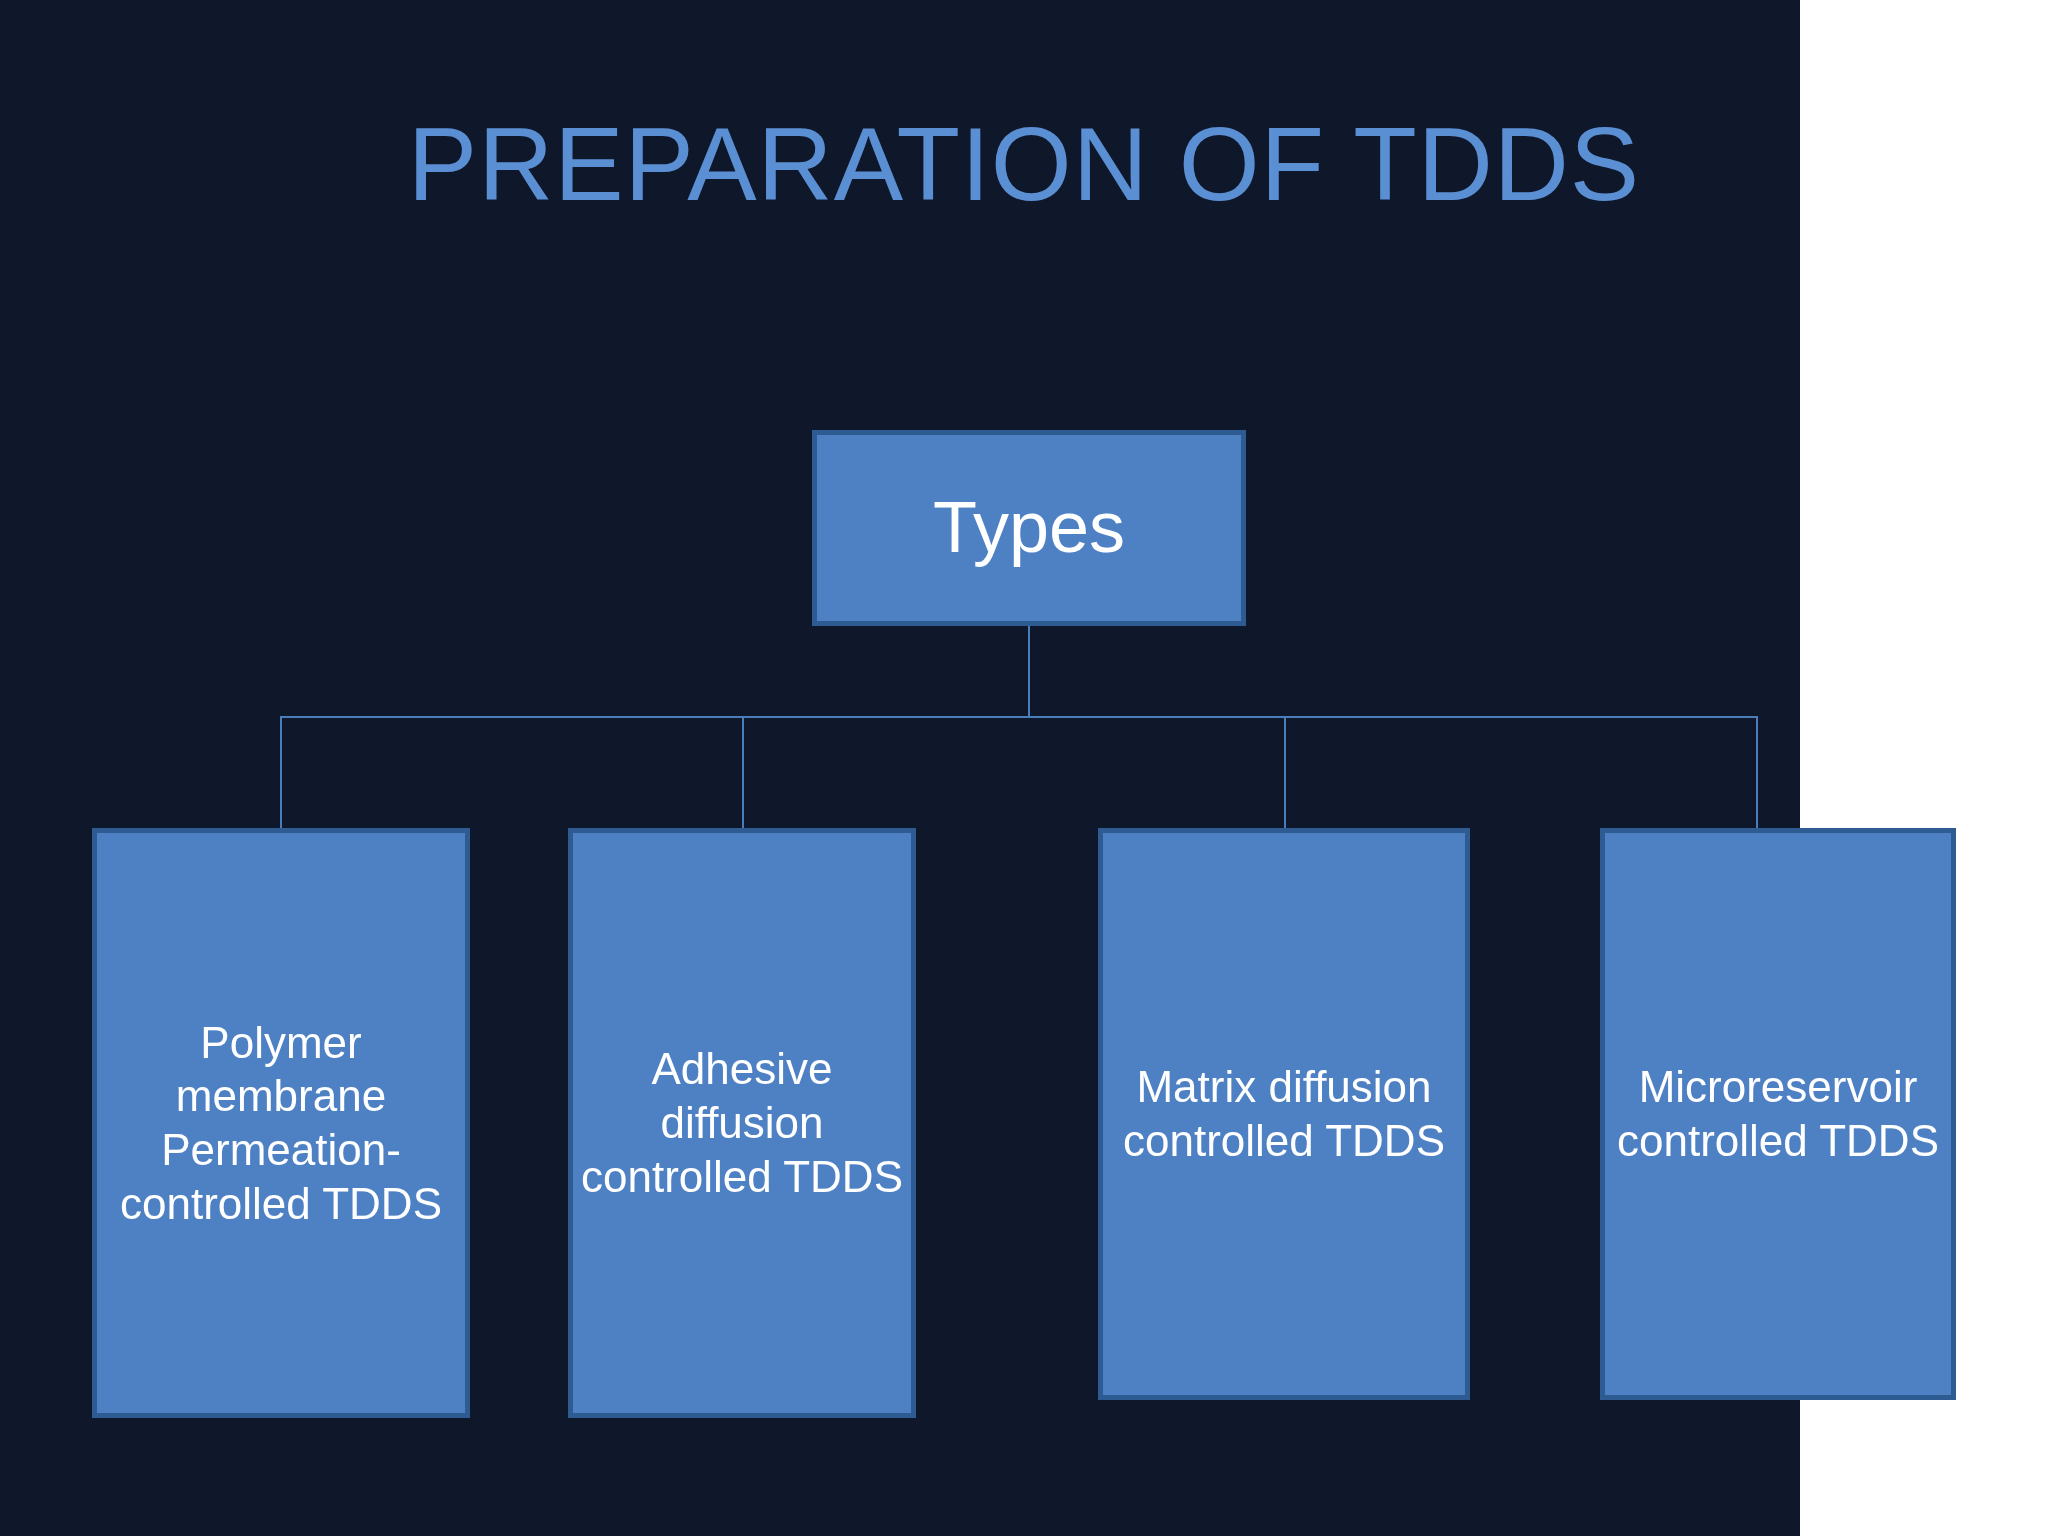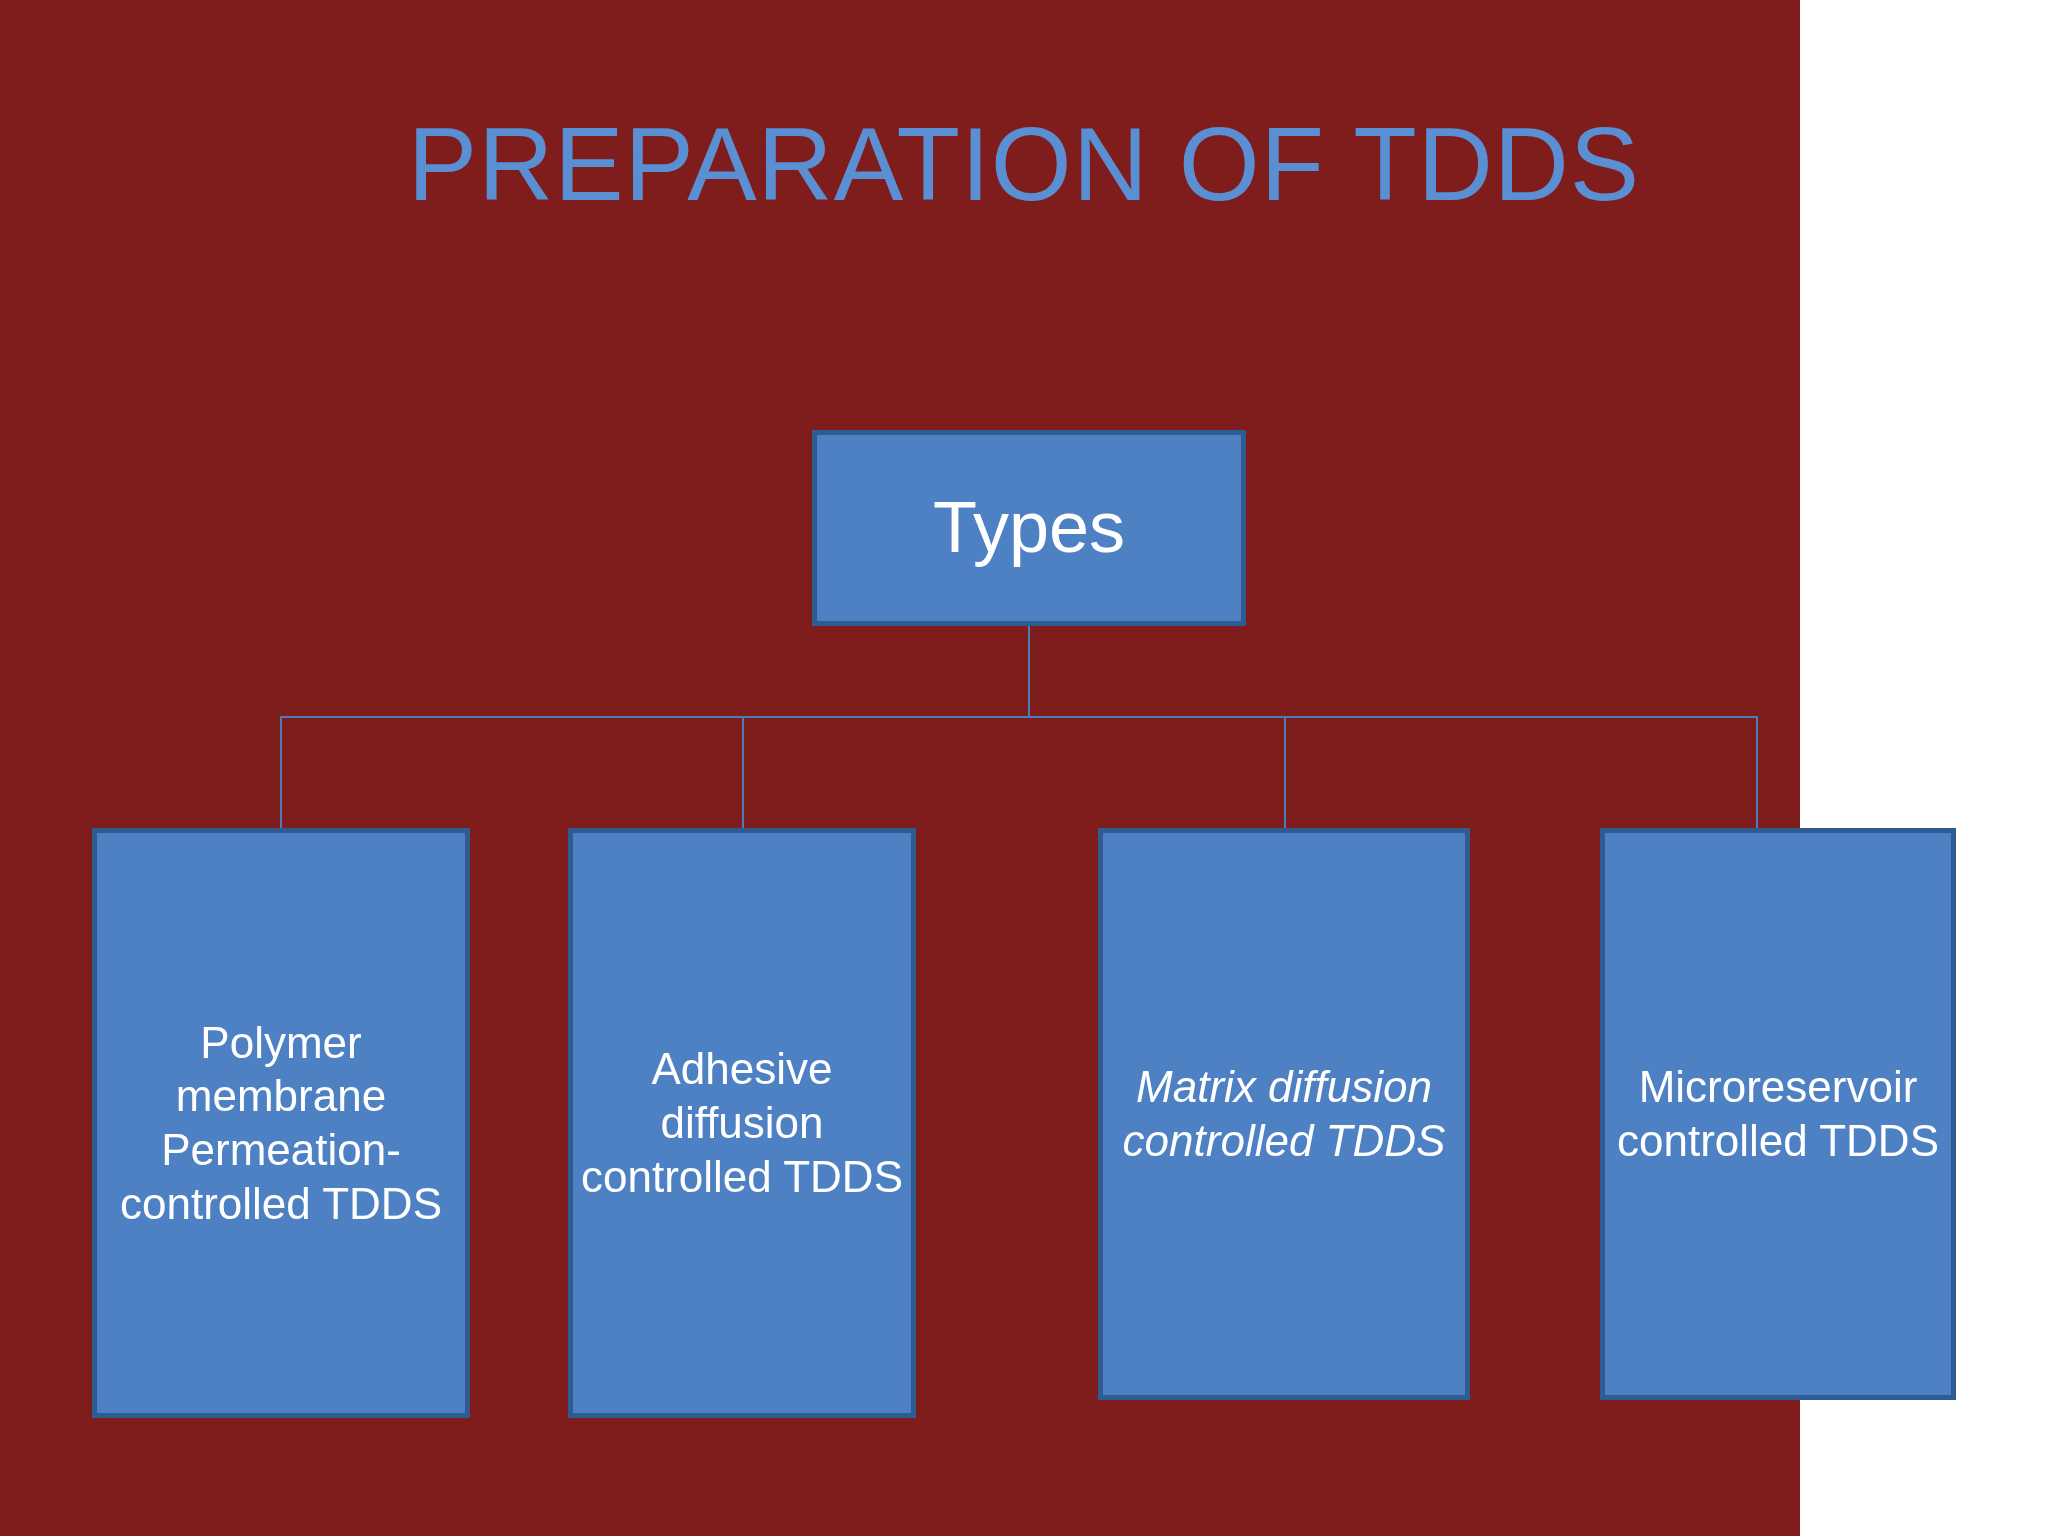--- a/index.html
+++ b/index.html
@@ -11,21 +11,21 @@
     width: 2048px;
     height: 1536px;
     overflow: hidden;
     font-family: "Liberation Sans", sans-serif;
   }
 
   #slide {
     position: relative;
     width: 1800px;
     height: 1536px;
-    background: #7f1d1d;
+    background: #0f172a;
   }
 
   
   #slide-title {
     position: absolute;
     left: 0;
     top: 110px;
     width: 2048px;
     text-align: center;
     color: #5B8FD4;
@@ -82,21 +82,21 @@
   
   .node.child { font-size: 44px; }
 
   #node-child-0 {
     left: 92px;  top: 828px;  width: 378px; height: 590px;
   }
   #node-child-1 {
     left: 568px; top: 828px;  width: 348px; height: 590px;
   }
   #node-child-2 {
-    left: 1098px; top: 828px; width: 372px; height: 572px; font-style: italic;
+    left: 1098px; top: 828px; width: 372px; height: 572px;
   }
   #node-child-3 {
     left: 1600px; top: 828px; width: 356px; height: 572px;
   }
 </style>
 </head>
 <body>
 
 <div id="slide">
 

